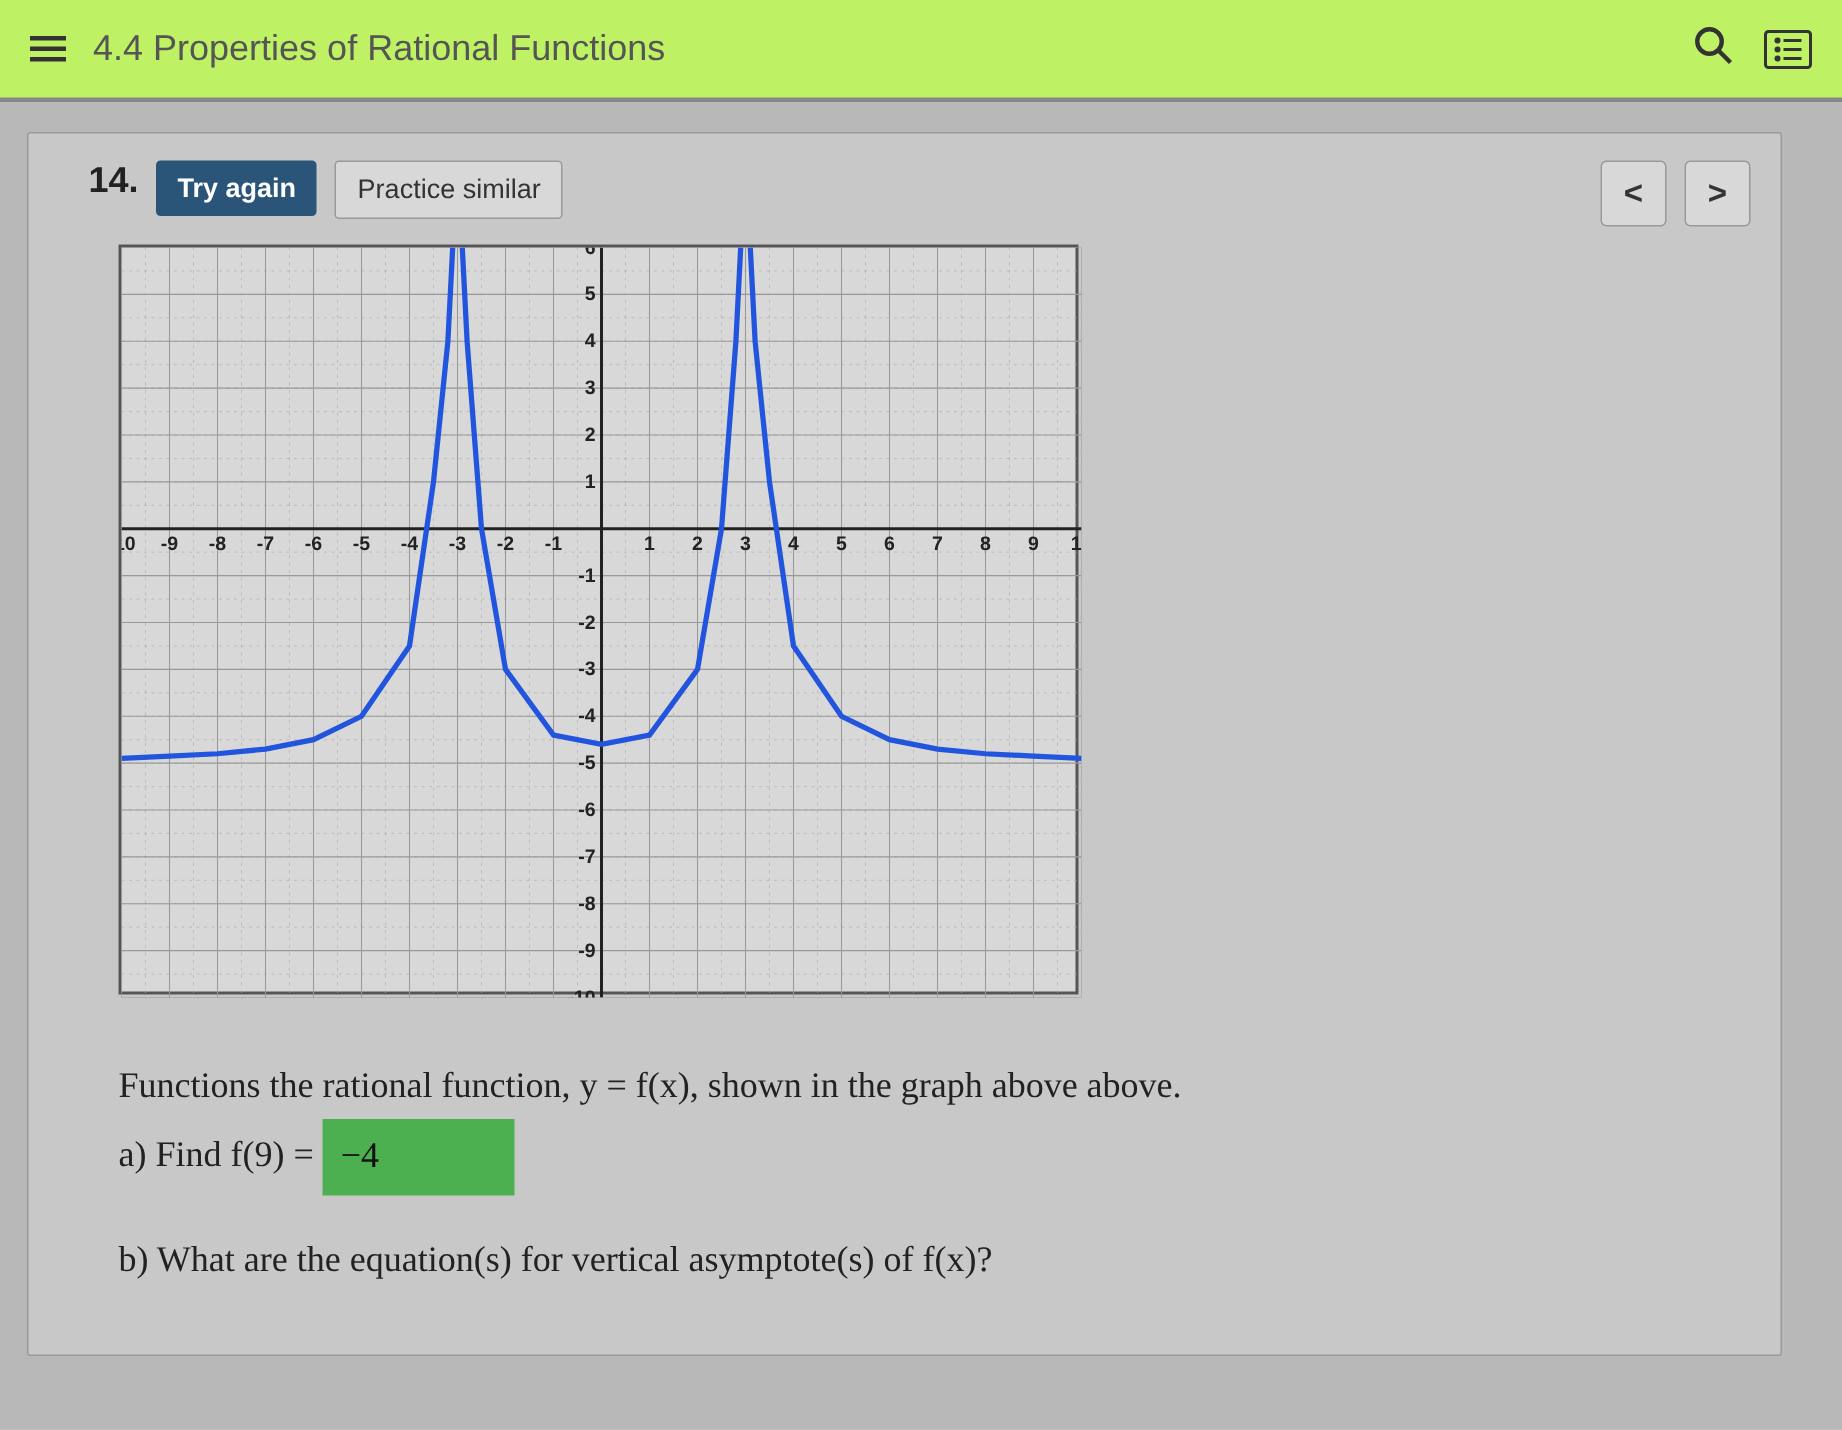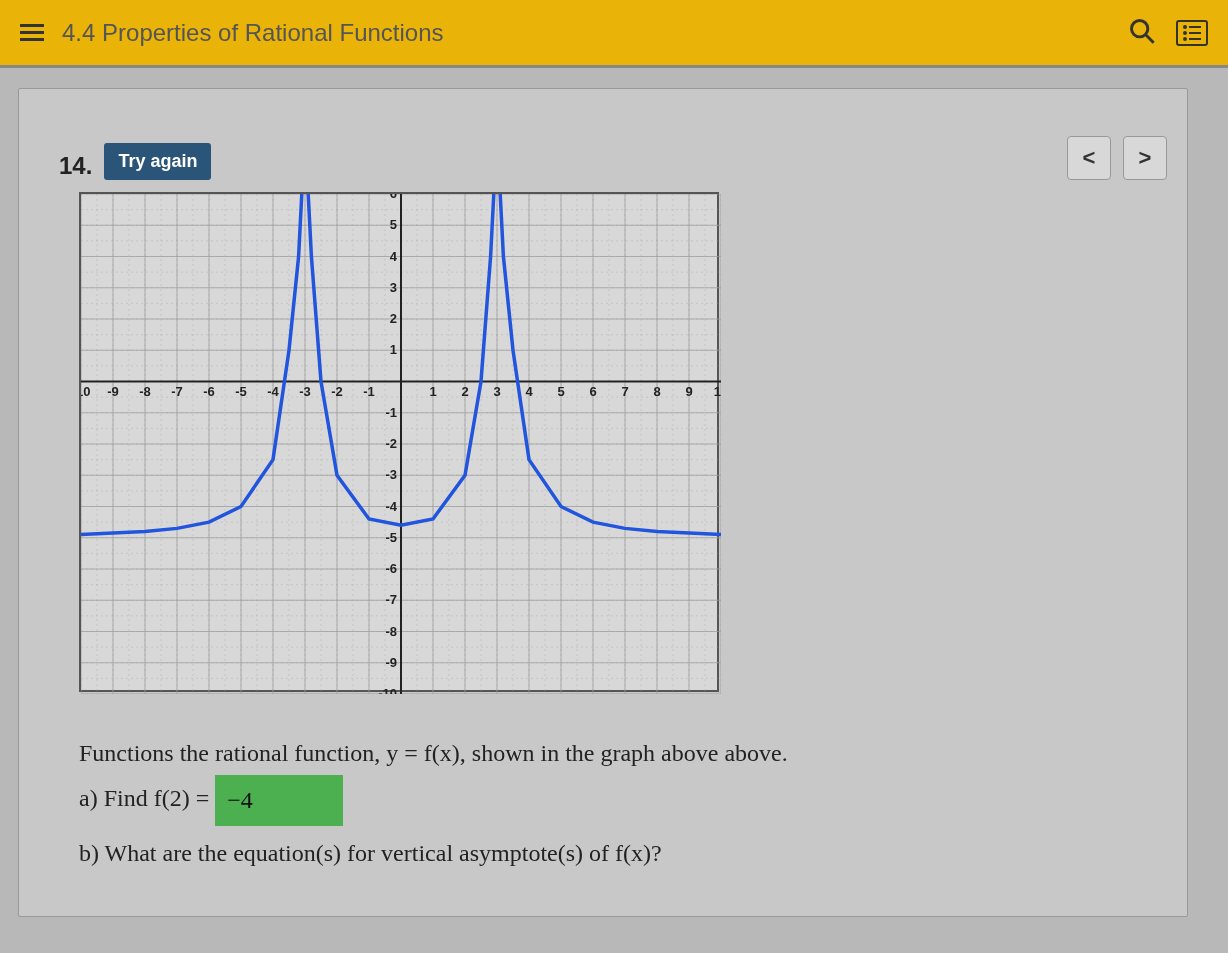--- a/index.html
+++ b/index.html
@@ -7,21 +7,21 @@
     font-family: Arial, sans-serif;
     background: #b8b8b8;
     width: 1228px;
     height: 953px;
     overflow: hidden;
   }
   .header {
     display: flex;
     align-items: center;
     padding: 10px 20px;
-    background: #eab308;
+    background: #bef264;
     border-bottom: 3px solid #888;
     height: 68px;
   }
   .menu-icon {
     margin-right: 18px;
     cursor: pointer;
   }
   .menu-icon div {
     width: 24px;
     height: 3px;
@@ -48,39 +48,38 @@
     padding: 20px 40px 20px 18px;
   }
   .question-card {
     background: #c8c8c8;
     border: 1px solid #999;
     border-radius: 2px;
     padding-bottom: 30px;
   }
   .question-header {
     display: flex;
-    align-items: flex-end;
+    align-items: flex-start;
     padding: 18px 20px 12px 40px;
     gap: 12px;
   }
   .question-number {
     font-size: 24px;
     font-weight: bold;
     color: #222;
   }
   .try-again-btn {
     background: #2a5578;
     color: #fff;
     border: none;
     padding: 8px 14px;
     font-size: 18px;
     font-weight: bold;
     border-radius: 3px;
     cursor: pointer;
-    margin-top: 36px;
   }
   .practice-btn {
     background: #d8d8d8;
     color: #333;
     border: 1px solid #999;
     padding: 8px 14px;
     font-size: 18px;
     border-radius: 3px;
     cursor: pointer;
   }
@@ -120,21 +119,21 @@
   }
   .math-i { }
   .answer-box {
     display: inline-block;
     background: #4caf50;
     padding: 4px 90px 4px 12px;
     color: #111;
     font-size: 24px;
     vertical-align: middle;
   }
-  .part-b { margin-top: 6px; }
+  .part-b { margin-top: 22px; }
 </style>
 </head>
 <body>
 
 <div class="header">
   <div class="menu-icon">
     <div></div>
       <div></div>
       <div></div>
   </div>
@@ -157,20 +156,21 @@
       </svg>
     </span>
   </div>
 </div>
 
 <div class="content">
   <div class="question-card">
     <div class="question-header">
       <span class="question-number">14.</span>
       <button class="try-again-btn">Try again</button>
+      <button class="practice-btn">Practice similar</button>
       <div class="nav-buttons">
         <button class="nav-btn">&lt;</button>
         <button class="nav-btn">&gt;</button>
       </div>
     </div>
 
     <div class="graph-wrap">
       <div class="graph">
         <svg id="graph-svg" width="640" height="500" viewBox="0 0 640 500">
             <line x1="0" y1="0" x2="0" y2="500" stroke="#aaa" stroke-width="0.4" stroke-dasharray="2,3"></line>
@@ -330,19 +330,19 @@
       </div>
     </div>
 
     <div class="question-body">
       <div>
         <span>Functions the rational function, </span>
         <span class="math-i">y = f(x)</span><span>, shown in the graph above above.</span>
       </div>
       <div>
         <span>a) Find </span>
-        <span class="math-i">f(2) = </span>
+        <span class="math-i">f(9) = </span>
         <span class="answer-box">−4</span>
       </div>
       <div class="part-b">b) What are the equation(s) for vertical asymptote(s) of f(x)?</div>
     </div>
   </div>
 </div>
 
 </body></html>

